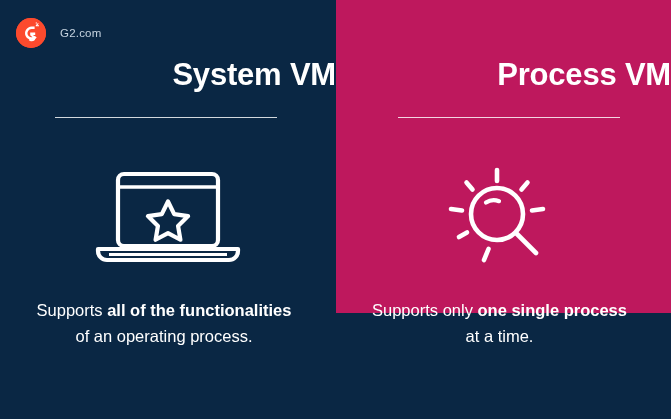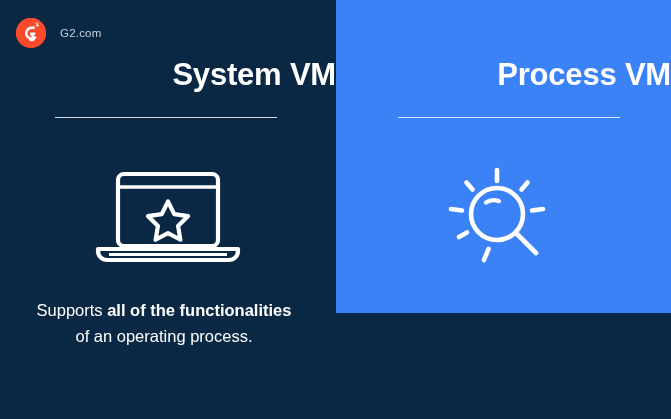--- a/index.html
+++ b/index.html
@@ -27,21 +27,21 @@
     box-sizing: border-box;
   }
 
   .panel-left {
     width: 336px;
     background: #0a2744;
   }
 
   .panel-right {
     width: 335px;
-    background: #3b82f6;
+    background: #be185d;
   }
 
   
   .brand {
     position: absolute;
     top: 18px;
     left: 16px;
     display: flex;
     align-items: center;
     gap: 14px;
@@ -197,15 +197,19 @@
           <line x1="27.5" y1="18.5" x2="33.5" y2="25.5"></line>
           <line x1="88.5" y1="18.5" x2="82.5" y2="25.5"></line>
           <line x1="12" y1="45" x2="23" y2="46.5"></line>
           <line x1="104" y1="45" x2="93" y2="46.5"></line>
           <line x1="20" y1="73" x2="28" y2="68.5"></line>
           <line x1="45" y1="96" x2="49.5" y2="85"></line>
         </g>
       </svg>
     </div>
 
+    <div class="caption">
+      <span class="caption-line"><span>Supports only </span><span class="strong">one single process</span></span>
+      <span class="caption-line">at a time.</span>
+    </div>
   </div>
 
 </div>
 
 </body></html>

